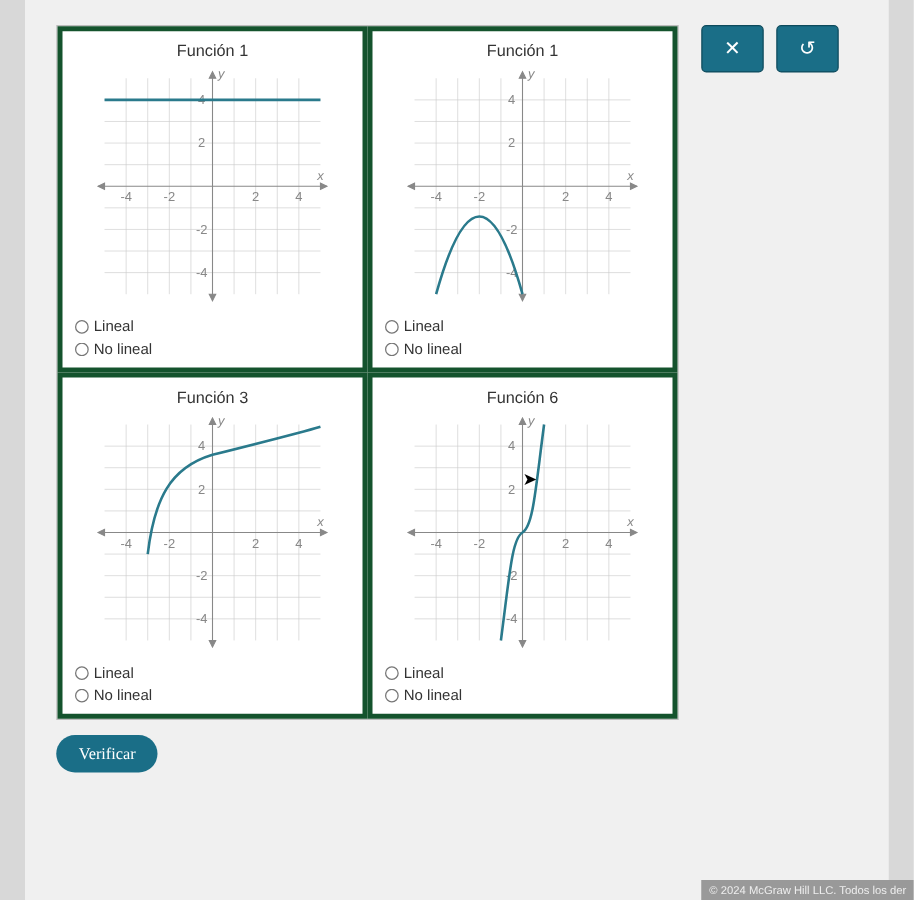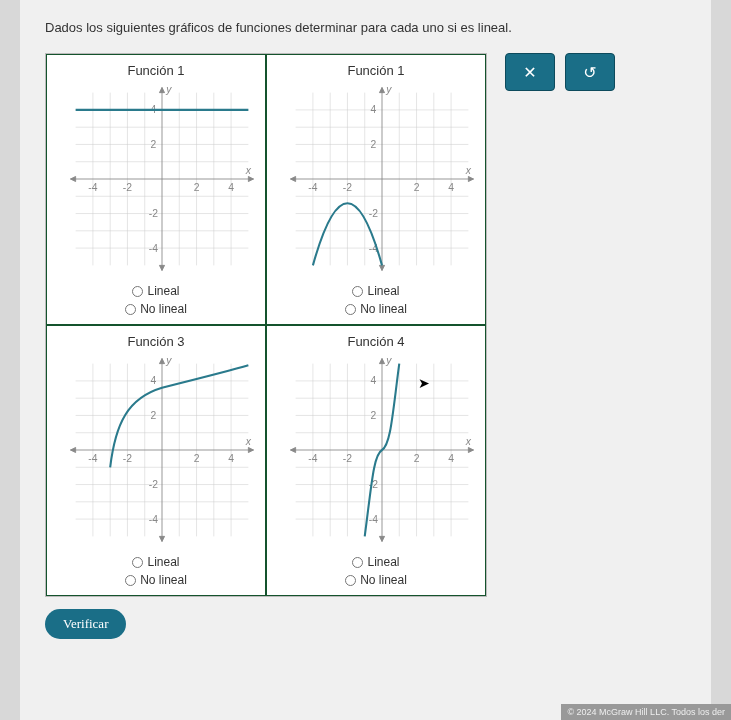--- a/index.html
+++ b/index.html
@@ -27,42 +27,42 @@
     gap: 18px;
     align-items: flex-start;
   }
   .grid-container {
     border: 1px solid #bbb;
     display: grid;
     grid-template-columns: 1fr 1fr;
     background: #fff;
   }
   .cell {
-    border: 1px solid #14532d;
+    border: 4px solid #14532d;
     padding: 8px 10px 6px 10px;
-    width: 220px;
+    width: 248px;
   }
   .func-title {
     text-align: center;
     font-size: 13px;
     color: #333;
     margin-bottom: 6px;
   }
   .plot {
     width: 210px;
     height: 190px;
     margin: 0 auto 8px auto;
     display: block;
   }
   .options {
     font-size: 12px;
     color: #333;
     line-height: 1.5;
   }
-  .options label { display: flex; align-items: center; gap: 4px; cursor: pointer; justify-content: center; }
+  .options label { display: flex; align-items: center; gap: 4px; cursor: pointer; }
   .options input[type=radio] { cursor: pointer; width: 11px; height: 11px; }
   .side-buttons {
     display: flex;
     gap: 10px;
   }
   .sq-btn {
     width: 50px;
     height: 38px;
     background: #1a6e87;
     border: 1px solid #0d4a5c;
@@ -98,21 +98,20 @@
     position: absolute;
     font-size: 14px;
     color: #000;
     pointer-events: none;
   }
 </style>
 </head>
 <body>
 
 <div class="page">
-  <div class="question">Dados los siguientes gráficos de funciones determinar para cada uno si es lineal.</div>
 
   <div class="content-row">
     <div class="grid-container">
 
       <div class="cell">
         <div class="func-title">Función 1</div>
         <svg class="plot" viewBox="-5.5 -5.5 11 11">
           <g stroke="#ccc" stroke-width="0.03">
             <line x1="-5" y1="-4" x2="5" y2="-4"></line>
               <line x1="-5" y1="-3" x2="5" y2="-3"></line>
@@ -270,21 +269,21 @@
             <span>Lineal</span>
           </label>
           <label>
             <input type="radio" name="f3" style="">
             <span>No lineal</span>
           </label>
         </div>
       </div>
 
       <div class="cell">
-        <div class="func-title">Función 4</div>
+        <div class="func-title">Función 6</div>
         <svg class="plot" viewBox="-5.5 -5.5 11 11">
           <g stroke="#ccc" stroke-width="0.03">
             <line x1="-5" y1="-4" x2="5" y2="-4"></line>
               <line x1="-5" y1="-3" x2="5" y2="-3"></line>
             <line x1="-5" y1="-2" x2="5" y2="-2"></line>
               <line x1="-5" y1="-1" x2="5" y2="-1"></line>
             <line x1="-5" y1="1" x2="5" y2="1"></line>
               <line x1="-5" y1="2" x2="5" y2="2"></line>
             <line x1="-5" y1="3" x2="5" y2="3"></line>
               <line x1="-5" y1="4" x2="5" y2="4"></line>

